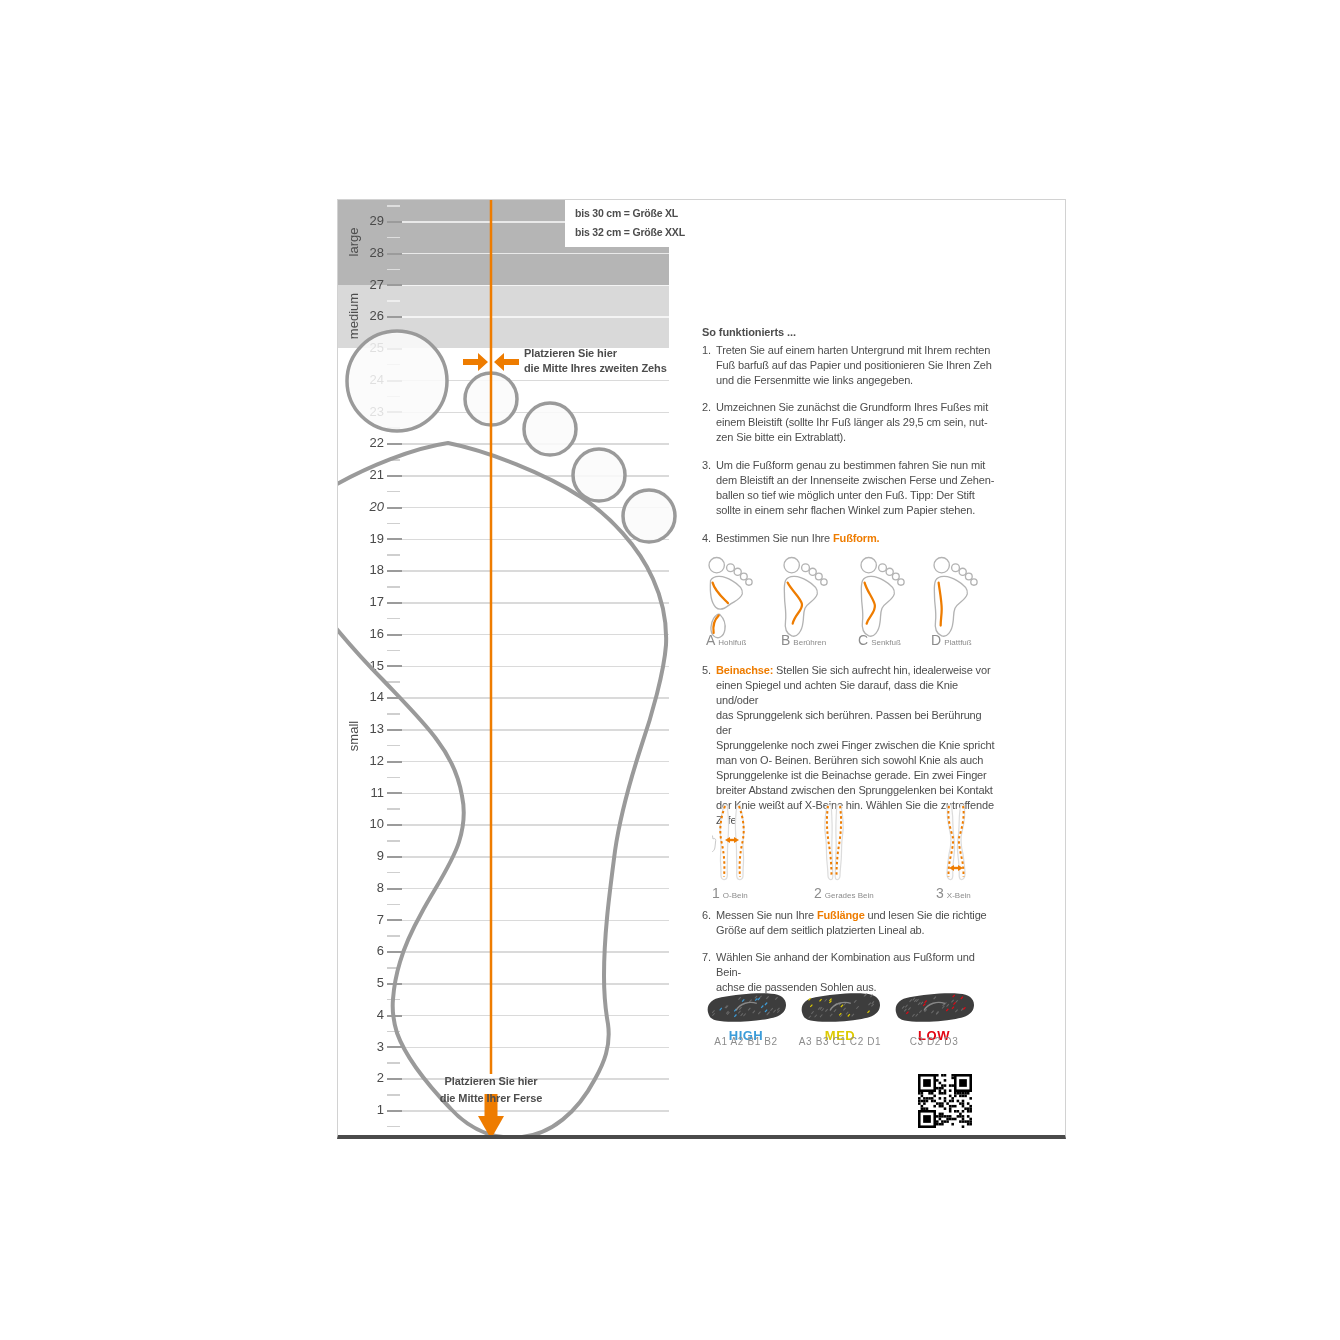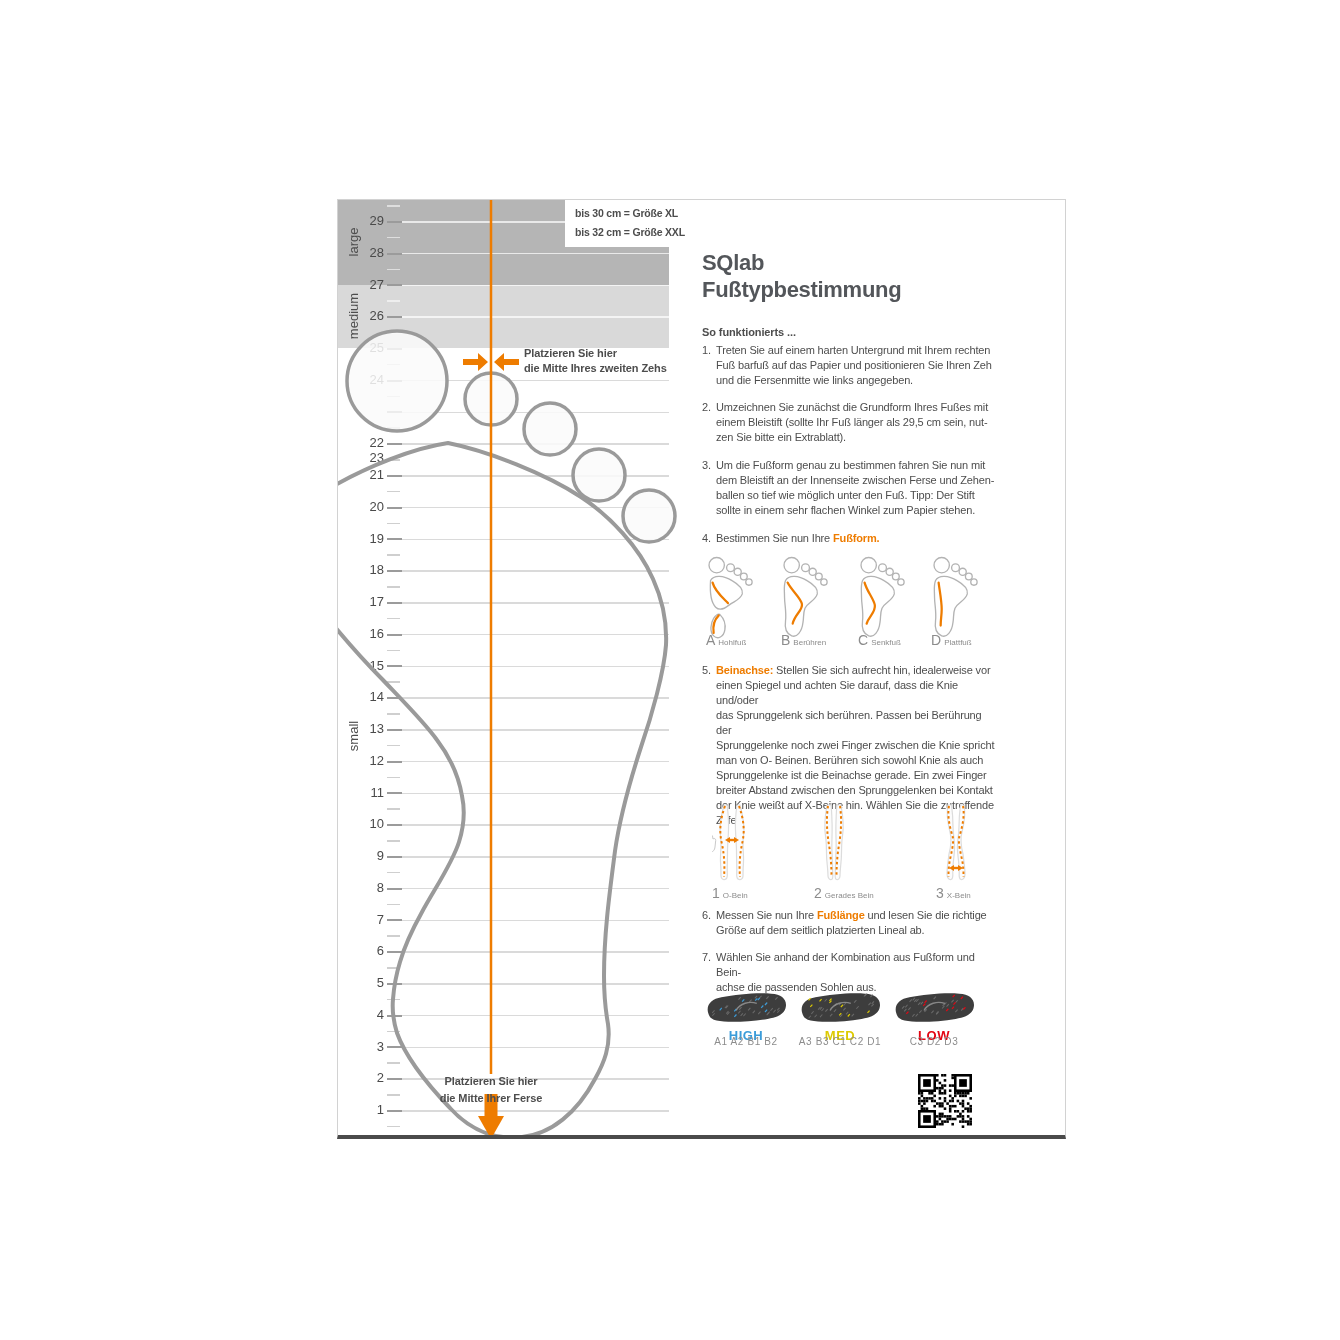--- a/index.html
+++ b/index.html
@@ -72,30 +72,30 @@
         <div class="tick" style="top: 116px;"></div>
         <div class="cm-num" style="top: 108.25px;">26</div>
         <div class="gridline inband" style="top: 148px;"></div>
         <div class="tick" style="top: 147.75px;"></div>
         <div class="cm-num" style="top: 140px;">25</div>
         <div class="gridline" style="top: 179.75px;"></div>
         <div class="tick" style="top: 179.5px;"></div>
         <div class="cm-num" style="top: 171.75px;">24</div>
         <div class="gridline" style="top: 211.5px;"></div>
         <div class="tick" style="top: 211.25px;"></div>
-        <div class="cm-num" style="top: 203.5px; margin-top: 46px;">23</div>
+        <div class="cm-num" style="top: 203.5px;">23</div>
         <div class="gridline" style="top: 243.25px;"></div>
         <div class="tick" style="top: 243px;"></div>
         <div class="cm-num" style="top: 235.25px;">22</div>
         <div class="gridline" style="top: 275px;"></div>
         <div class="tick" style="top: 274.75px;"></div>
         <div class="cm-num" style="top: 267px;">21</div>
         <div class="gridline" style="top: 306.75px;"></div>
         <div class="tick" style="top: 306.5px;"></div>
-        <div class="cm-num" style="top: 298.75px;">20</div>
+        <div class="cm-num" style="top: 298.75px; font-style: italic;">20</div>
         <div class="gridline" style="top: 338.5px;"></div>
         <div class="tick" style="top: 338.25px;"></div>
         <div class="cm-num" style="top: 330.5px;">19</div>
         <div class="gridline" style="top: 370.25px;"></div>
         <div class="tick" style="top: 370px;"></div>
         <div class="cm-num" style="top: 362.25px;">18</div>
         <div class="gridline" style="top: 402px;"></div>
         <div class="tick" style="top: 401.75px;"></div>
         <div class="cm-num" style="top: 394px;">17</div>
         <div class="gridline" style="top: 433.75px;"></div>
@@ -216,24 +216,20 @@
       <div>Platzieren Sie hier</div>
       <div>die Mitte Ihres zweiten Zehs</div>
     </div>
     <div class="note note-heel">
       <div>Platzieren Sie hier</div>
       <div>die Mitte Ihrer Ferse</div>
     </div>
   </div>
 
   <div class="instr">
-    <div class="title">
-      <div>SQlab</div>
-      <div>Fußtypbestimmung</div>
-    </div>
     <div class="intro">So funktionierts ...</div>
 
     <div class="step" style="top:143px">
       <span class="num">1.</span>
       <span class="txt">Treten Sie auf einem harten Untergrund mit Ihrem rechten
 Fuß barfuß auf das Papier und positionieren Sie Ihren Zeh
 und die Fersenmitte wie links angegeben.</span>
     </div>
     <div class="step" style="top:200px">
       <span class="num">2.</span>

